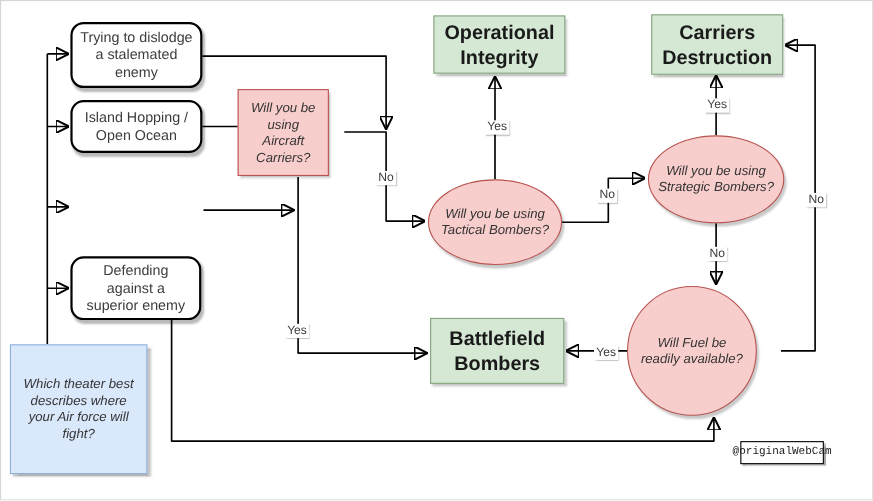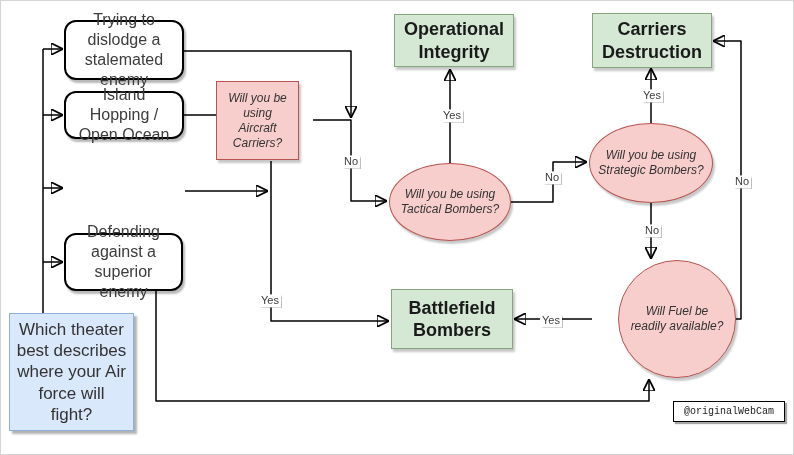--- a/index.html
+++ b/index.html
@@ -9,37 +9,37 @@
     font-family:"Liberation Sans","DejaVu Sans",sans-serif;color:#2f2f2f;
   }
   svg.edges{position:absolute;left:0;top:0;width:794px;height:455px;}
   svg.edges path{fill:none;stroke:#000000;stroke-width:1.5;stroke-linejoin:round;}
   .node{
     position:absolute;display:flex;align-items:center;justify-content:center;
     text-align:center;box-sizing:border-box;line-height:1.25;
   }
   .theater{
     background:#ffffff;border:2px solid #000000;border-radius:12px;
-    font-size:16px;color:#3c3c3c;padding:2px 6px;
+    font-size:13px;color:#3c3c3c;padding:2px 6px;
     box-shadow:2px 3px 2px rgba(0,0,0,0.28);
   }
   .question{
     background:#f8cecc;border:1px solid #b85450;font-style:italic;
     font-size:12px;color:#333333;box-shadow:2px 3px 2px rgba(0,0,0,0.22);
     padding:2px 8px;
   }
   .question.ellipse{border-radius:50%;}
   .outcome{
     background:#d5e8d4;border:1px solid #85a47f;font-weight:bold;
     font-size:18px;color:#1a1a1a;box-shadow:2px 3px 2px rgba(0,0,0,0.22);
     padding:2px 14px;
   }
   .note{
-    background:#dae8fc;border:1px solid #8fb1d9;
-    font-size:17px;color:#333333;box-shadow:3px 3px 2px rgba(0,0,0,0.30);
+    background:#dae8fc;border:1px solid #8fb1d9;font-style:italic;
+    font-size:12px;color:#333333;box-shadow:3px 3px 2px rgba(0,0,0,0.30);
     padding:2px 6px;
     justify-content:flex-end;
   }
   .edge-label{
     position:absolute;transform:translate(-50%,-50%);
     background:#ffffff;padding:0 2px;font-size:11px;color:#3c3c3c;
     box-shadow:1px 1px 1px rgba(0,0,0,0.25);line-height:1.2;
   }
   .watermark{
     position:absolute;background:#ffffff;border:1px solid #000000;
@@ -94,21 +94,21 @@
 
   <div class="node question" style="left:215px;top:80px;width:83px;height:79px;">
     <span>Will you be using Aircraft Carriers?</span>
   </div>
   <div class="node question ellipse" style="left:388px;top:162px;width:122px;height:78px;">
     <span>Will you be using Tactical Bombers?</span>
   </div>
   <div class="node question ellipse" style="left:588px;top:122px;width:124px;height:80px;">
     <span>Will you be using Strategic Bombers?</span>
   </div>
-  <div class="node question ellipse" style="left:617px;top:259px;width:118px;height:118px;">
+  <div class="node question ellipse" style="left:569px;top:259px;width:118px;height:118px;">
     <span>Will Fuel be readily available?</span>
   </div>
 
   <div class="node outcome" style="left:393px;top:13px;width:120px;height:53px;">
     <span>Operational Integrity</span>
   </div>
   <div class="node outcome" style="left:591px;top:12px;width:120px;height:55px;">
     <span>Carriers Destruction</span>
   </div>
   <div class="node outcome" style="left:390px;top:288px;width:122px;height:60px;">
@@ -117,15 +117,15 @@
 
   <div class="edge-label" style="left:350px;top:161px;">No</div>
   <div class="edge-label" style="left:269px;top:300px;">Yes</div>
   <div class="edge-label" style="left:451px;top:115px;">Yes</div>
   <div class="edge-label" style="left:551px;top:177px;">No</div>
   <div class="edge-label" style="left:651px;top:95px;">Yes</div>
   <div class="edge-label" style="left:651px;top:230px;">No</div>
   <div class="edge-label" style="left:550px;top:320px;">Yes</div>
   <div class="edge-label" style="left:741px;top:181px;">No</div>
 
-  <div class="watermark" style="left:672px;top:400px;width:112px;height:21px;">@originalWebCam</div>
+  <div class="watermark" style="left:672px;top:400px;width:76px;height:21px;">@originalWebCam</div>
 
 </div>
 
 </body></html>

